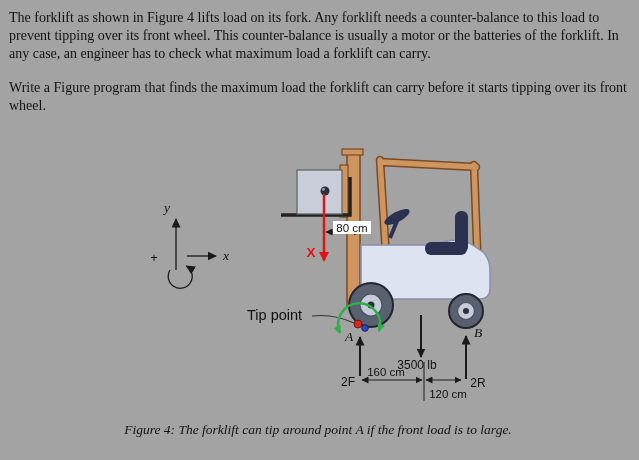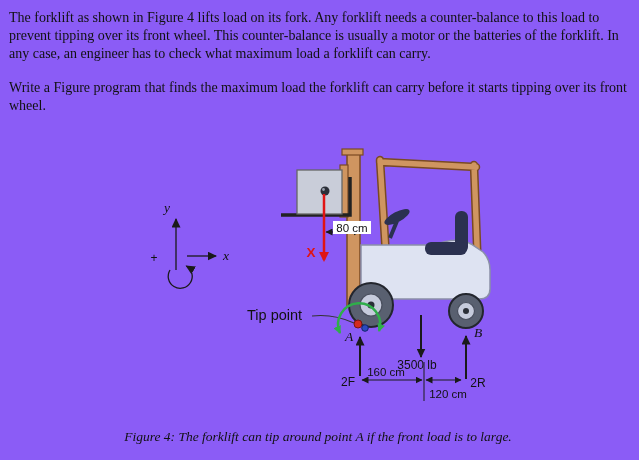--- a/index.html
+++ b/index.html
@@ -1,20 +1,20 @@
 <!DOCTYPE html>
 <html><head>
 <meta charset="utf-8">
 <style>
   html, body { margin: 0; padding: 0; background: #ffffff; }
   .page {
     position: relative;
     width: 639px;
     height: 460px;
-    background: #8b5cf6;
+    background: #a3a3a3;
     font-family: "Liberation Serif", serif;
     color: #111;
     overflow: hidden;
     box-sizing: border-box;
     padding: 9px 12px 0 9px;
   }
   .para {
     font-size: 14px;
     line-height: 1.3;
     margin: 0 0 15px 0;
@@ -22,21 +22,21 @@
   .figure-wrap {
     position: relative;
     margin-top: 24px;
     height: 272px;
   }
   .figure-wrap svg { display: block; }
   .caption {
     text-align: center;
     font-style: italic;
     font-size: 13.5px;
-    margin-top: 18px;
+    margin-top: 11px;
   }
   
   .t-sans  { font-family: "Liberation Sans", sans-serif; font-size: 12px; fill: #111; }
   .t-dim   { font-family: "Liberation Sans", sans-serif; font-size: 11.5px; fill: #111; }
   .t-ital  { font-family: "Liberation Serif", serif; font-style: italic; font-size: 13.5px; fill: #111; }
   .t-tip   { font-family: "Liberation Sans", sans-serif; font-size: 14.5px; fill: #111; }
   .t-x     { font-family: "Liberation Sans", sans-serif; font-weight: bold; font-size: 13.5px; }
   .axis    { stroke: #1a1a1a; stroke-width: 1.3; fill: none; }
   .dimline { stroke: #1a1a1a; stroke-width: 1; fill: none; }
   .forceline { stroke: #1a1a1a; stroke-width: 2; fill: none; }

